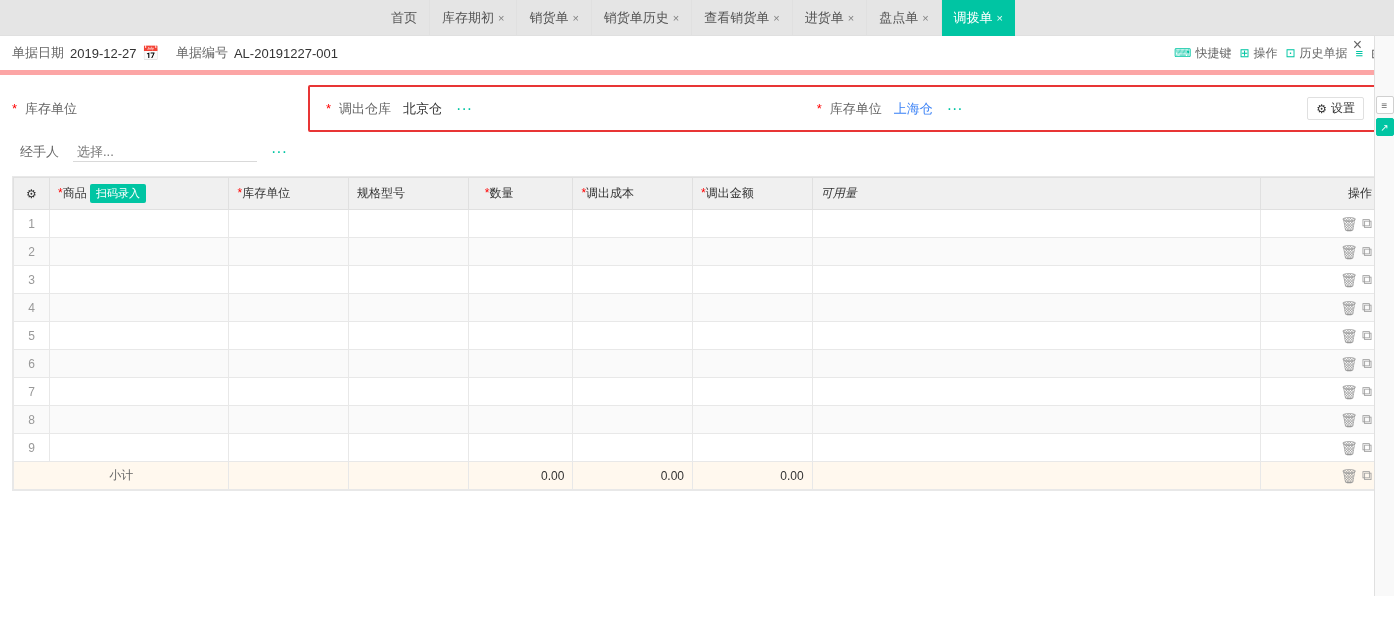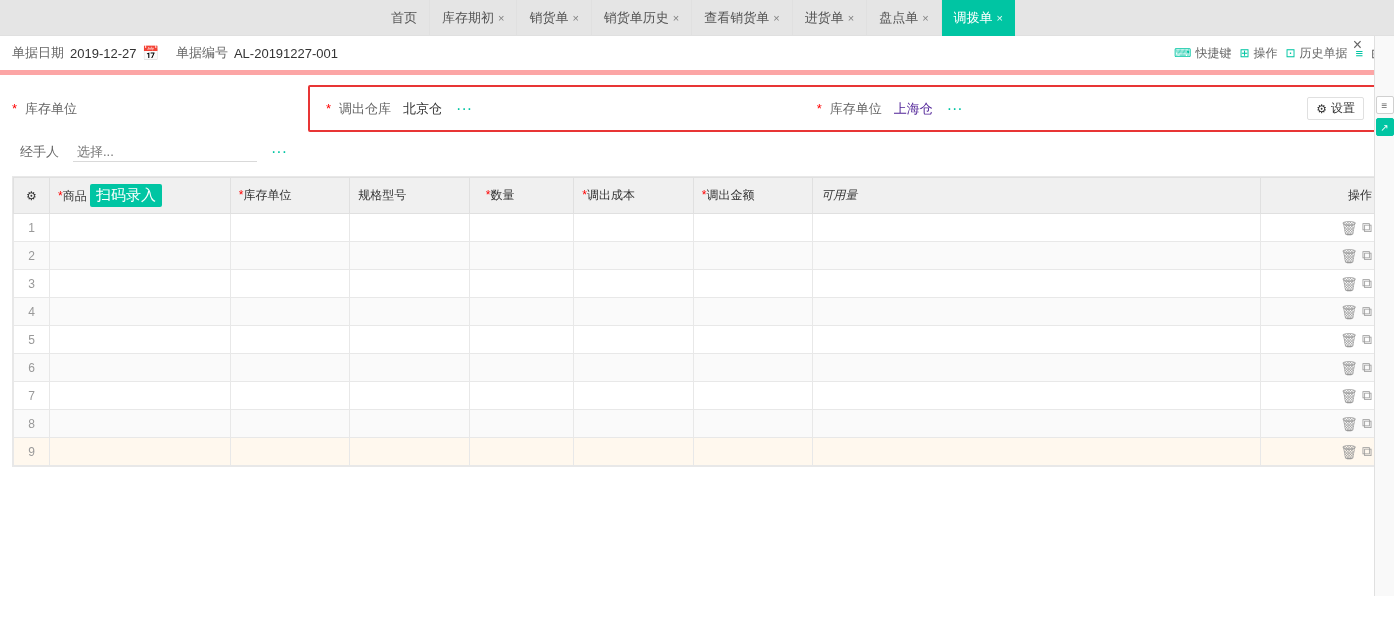--- a/index.html
+++ b/index.html
@@ -152,21 +152,21 @@
       padding: 3px 8px;
       border: 1px solid #e8e8e8;
       color: #333;
     }
     tbody tr:last-child { background: #fff8ee; }
     .row-num { color: #999; text-align: center; width: 36px; }
     .op-cell { display: flex; align-items: center; gap: 4px; justify-content: flex-end; }
     .icon-btn { cursor: pointer; color: #999; font-size: 14px; }
     .scan-btn {
       background: #00c5a3; color: #fff; border: none;
-      padding: 2px 6px; border-radius: 2px; font-size: 15px; cursor: pointer;
+      padding: 2px 6px; border-radius: 2px; font-size: 11px; cursor: pointer;
     }
 
     
     .right-sidebar {
       position: fixed;
       right: 0;
       top: 36px;
       width: 20px;
       height: 560px;
       display: flex;
@@ -270,21 +270,21 @@
       <div class="highlight-field">
         <span class="field-required">*</span>
         <span class="field-label">调出仓库</span>
         <span style="color:#333; margin-left:6px;">北京仓</span>
         <span class="three-dots" style="margin-left:8px;">···</span>
       </div>
 
       <div class="highlight-field">
         <span class="field-required">*</span>
         <span class="field-label">库存单位</span>
-        <span style="color:#4c1d95; margin-left:6px;">上海仓</span>
+        <span style="color:#3b82f6; margin-left:6px;">上海仓</span>
         <span class="three-dots" style="margin-left:8px;">···</span>
       </div>
 
       <div class="settings-btn">
         <span>⚙</span>
         <span>设置</span>
       </div>
     </div>
   </div>
 
@@ -455,20 +455,35 @@
     <td></td>
     <td></td>
     <td></td>
     <td>
       <div class="op-cell">
         <span class="icon-btn">🗑</span>
         <span class="icon-btn">⧉</span>
       </div>
     </td>
   </tr>
+          <tr style="background: rgb(255, 248, 238);">
+  <td class="row-num" colspan="2" style="color:#666; text-align:center;">小计</td>
+  <td></td>
+  <td></td>
+  <td style="text-align:right;">0.00</td>
+  <td style="text-align:right;">0.00</td>
+  <td style="text-align:right;">0.00</td>
+  <td></td>
+  <td>
+    <div class="op-cell">
+      <span class="icon-btn">🗑</span>
+      <span class="icon-btn">⧉</span>
+    </div>
+  </td>
+</tr>
         </tbody>
     </table>
   </div>
 
 </div>
 
 <div class="right-sidebar">
   <div class="sidebar-mini-btn">≡</div>
   <div class="sidebar-mini-btn green">↗</div>
 </div>

